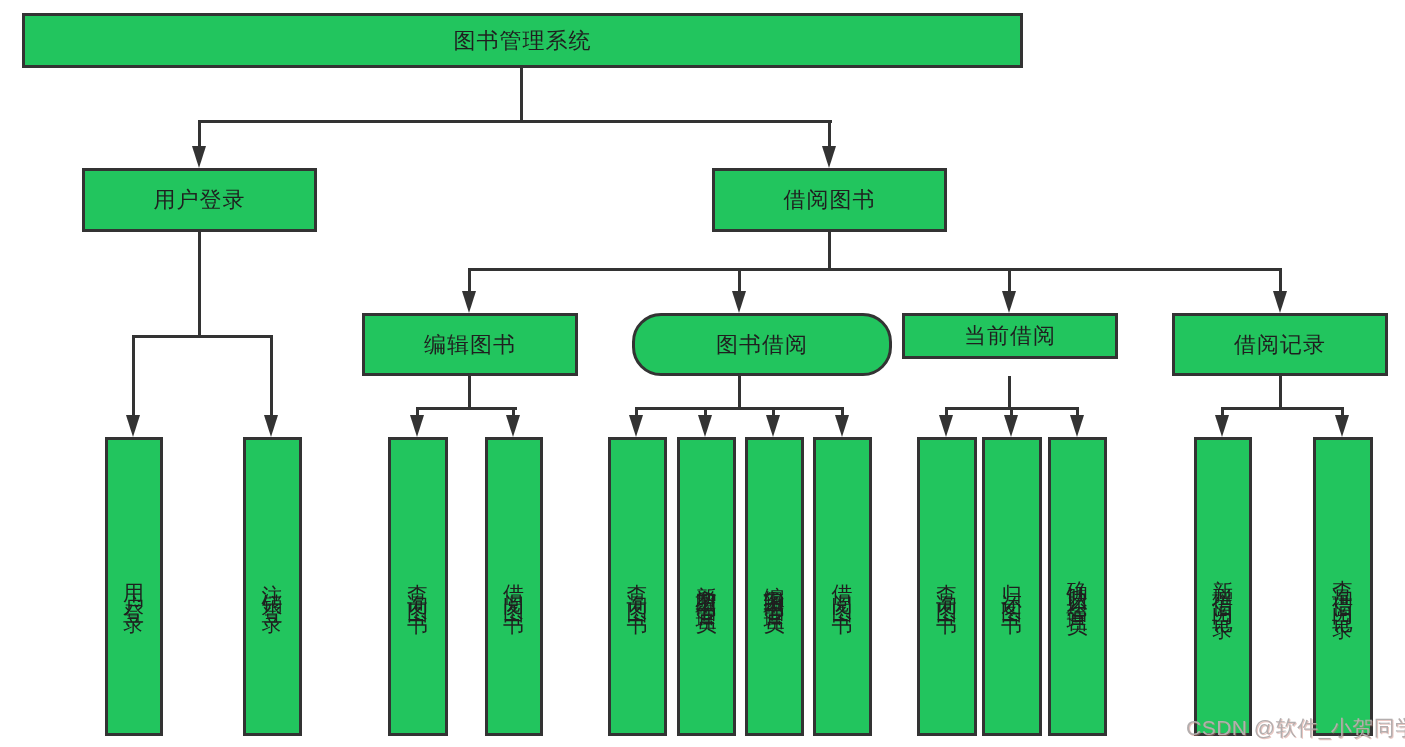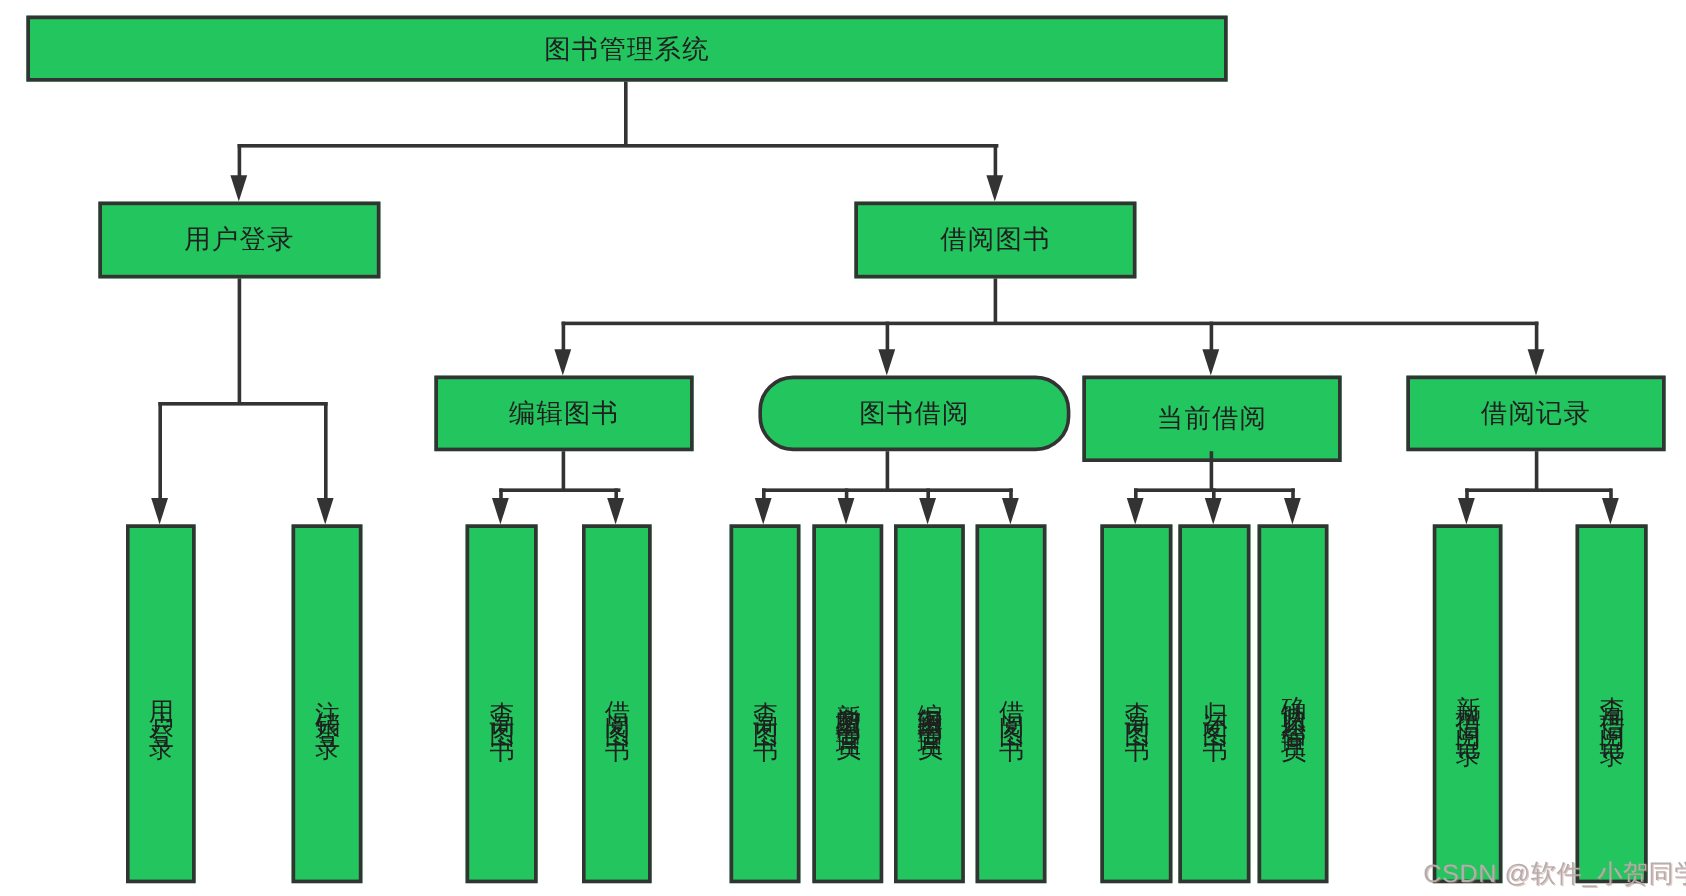--- a/index.html
+++ b/index.html
@@ -106,21 +106,21 @@
   <div class="ah" style="left:1002px; top:291px;"></div>
   <div class="vline" style="left:1279px; top:268px; height:25px;"></div>
   <div class="ah" style="left:1273px; top:291px;"></div>
 
   <div class="node" style="left:362px; top:313px; width:216px; height:63px;">
     <span>编辑图书</span>
   </div>
   <div class="node" style="left:632px; top:313px; width:260px; height:63px;border-radius:29px;">
     <span>图书借阅</span>
   </div>
-  <div class="node" style="left:902px; top:313px; width:216px; height:72px;">
+  <div class="node" style="left:902px; top:313px; width:216px; height:46px;">
     <span>当前借阅</span>
   </div>
   <div class="node" style="left:1172px; top:313px; width:216px; height:63px;">
     <span>借阅记录</span>
   </div>
 
   <div class="vline" style="left:468px; top:376px; height:32px;"></div>
   <div class="hline" style="left:416px; top:407px; width:101px;"></div>
   <div class="vline" style="left:416px; top:407px; height:10px;"></div>
   <div class="ah" style="left:410px; top:415px;"></div>

